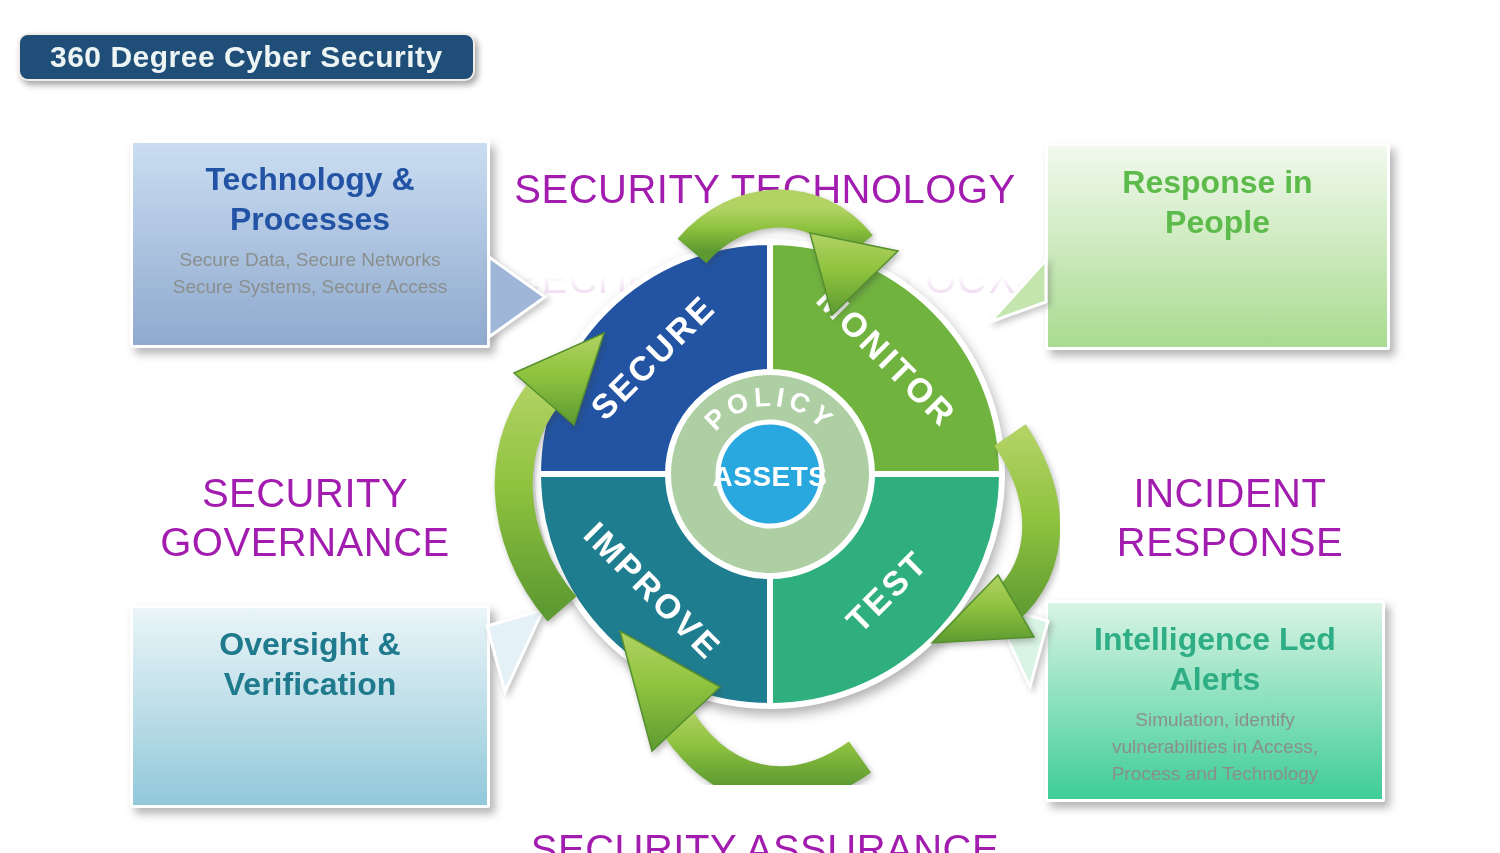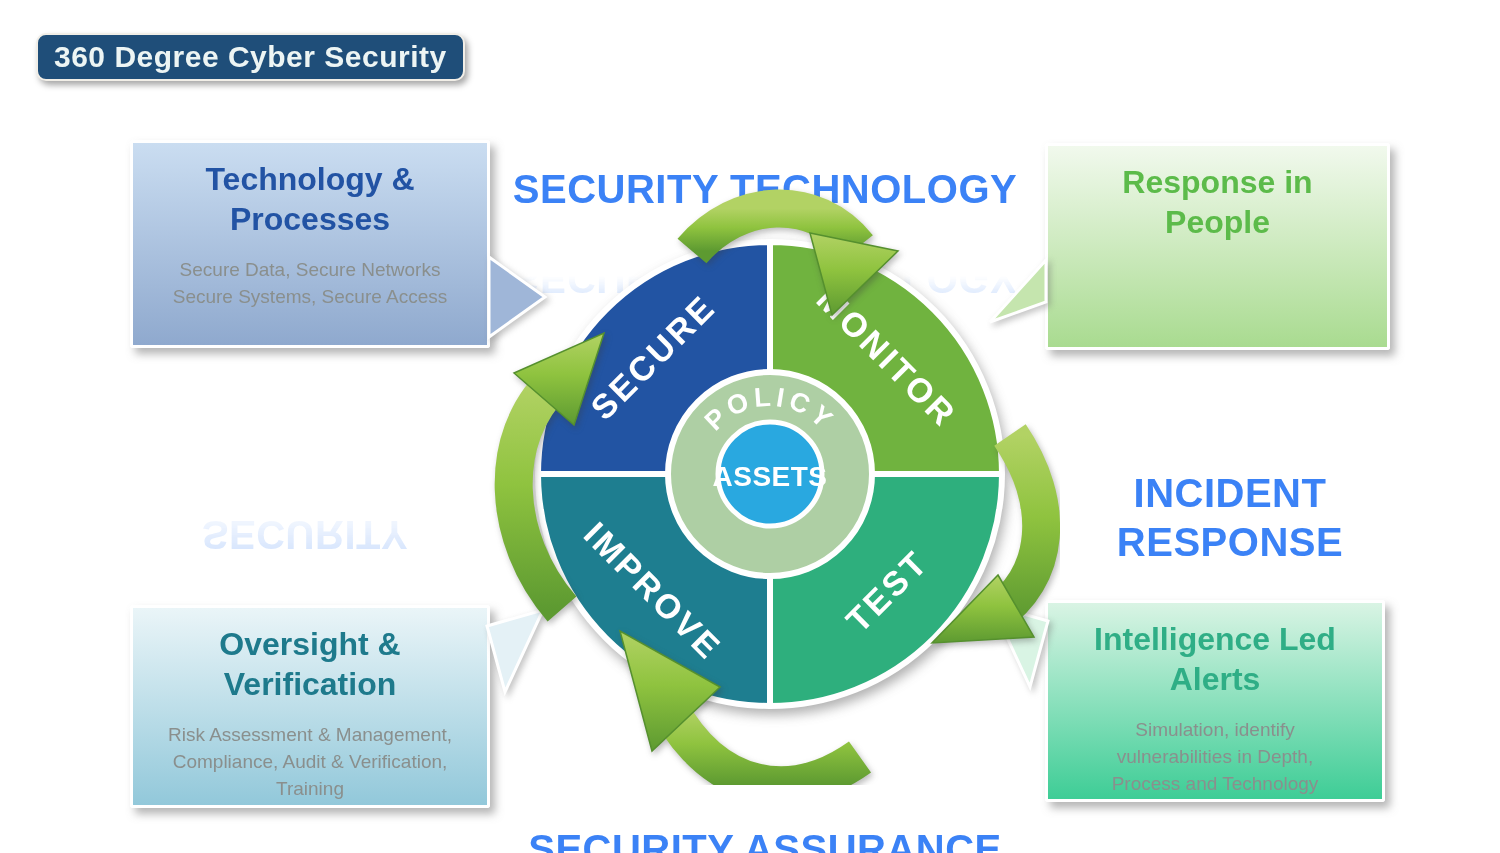--- a/index.html
+++ b/index.html
@@ -2,48 +2,48 @@
 <html><head>
 <meta charset="utf-8">
 <style>
   html,body{margin:0;padding:0;}
   body{
     width:1500px;height:853px;position:relative;background:#ffffff;
     font-family:"Liberation Sans",sans-serif;overflow:hidden;
   }
   
   .badge{
-    position:absolute;left:36px;top:33px;height:44px;
+    position:absolute;left:18px;top:33px;height:44px;
     background:#1F4E79;border:2px solid #F1EEE7;border-radius:10px;
     box-shadow:3px 4px 6px rgba(0,0,0,.35);
     color:#EDF5F4;font-size:30px;font-weight:600;
     display:flex;align-items:center;justify-content:center;
-    padding:0 16px;letter-spacing:0.5px;
+    padding:0 30px;letter-spacing:0.5px;
   }
   
   .glabel{
-    position:absolute;color:#3b82f6;font-weight:bold;text-align:center;
+    position:absolute;color:#a21caf;font-weight:normal;text-align:center;
     font-size:40px;line-height:1.22;white-space:pre-line;letter-spacing:0.5px;
   }
   .glabel .refl{
     transform:scaleY(-1);opacity:.28;margin-top:-8px;
     -webkit-mask-image:linear-gradient(to bottom,rgba(0,0,0,.85) 0%,rgba(0,0,0,0) 55%);
     mask-image:linear-gradient(to bottom,rgba(0,0,0,.85) 0%,rgba(0,0,0,0) 55%);
   }
   .glabel-top{left:465px;top:116px;width:600px;}
   .glabel-left{left:100px;top:420px;width:410px;}
   .glabel-right{left:1025px;top:420px;width:410px;text-align:center;}
   .glabel-bottom{left:460px;top:776px;width:610px;}
   
   .callout{
     position:absolute;border:3px solid #ffffff;border-radius:3px;
     box-shadow:5px 6px 9px rgba(110,110,110,.5);text-align:center;
   }
   .callout .c-title{font-weight:bold;font-size:32px;line-height:1.25;white-space:pre-line;padding-top:16px;}
-  .callout .c-body{font-size:19px;line-height:1.42;white-space:pre-line;margin-top:18px;color:#8A8F8D;}
+  .callout .c-body{font-size:19px;line-height:1.42;white-space:pre-line;margin-top:8px;color:#8A8F8D;}
   .callout-tl{left:130px;top:140px;width:354px;height:202px;background:linear-gradient(#CADDF1,#8FA9CE);}
   .callout-tr{left:1045px;top:143px;width:339px;height:201px;background:linear-gradient(#F1F9ED,#A9DB90);}
   .callout-bl{left:130px;top:605px;width:354px;height:197px;background:linear-gradient(#EAF5F8,#92C8DA);text-align:center;}
   .callout-br{left:1045px;top:600px;width:334px;height:196px;background:linear-gradient(#D9F4E4,#3ECD96);}
   .tail{position:absolute;overflow:visible;filter:drop-shadow(3px 3px 3px rgba(110,110,110,.4));}
   .tail polygon{stroke:#ffffff;stroke-width:3;stroke-linejoin:miter;}
   .tail-tl{right:-62px;top:112px;}
   .tail-tr{left:-62px;top:112px;}
   .tail-bl{right:-58px;top:0px;}
   .tail-br{left:-58px;top:0px;}
@@ -63,20 +63,22 @@
 
 <div class="badge">
   <span>360 Degree Cyber Security</span>
 </div>
 
 <div class="glabel glabel-top">
   <div class="txt">SECURITY TECHNOLOGY</div>
   <div class="refl">SECURITY TECHNOLOGY</div>
 </div>
 <div class="glabel glabel-left">
+  <div class="txt">SECURITY
+GOVERNANCE</div>
   <div class="refl">SECURITY
 GOVERNANCE</div>
 </div>
 <div class="glabel glabel-right">
   <div class="txt">INCIDENT
 RESPONSE</div>
   <div class="refl">INCIDENT
 RESPONSE</div>
 </div>
 <div class="glabel glabel-bottom">
@@ -98,33 +100,30 @@
   <div class="c-title" style="color:#5CBB4A">Response in
 People</div>
   <svg class="tail tail-tr" width="62" height="84">
     <polygon points="60,2 4,64 60,44" fill="#C5E5AE"></polygon>
   </svg>
 </div>
 
 <div class="callout callout-bl">
   <div class="c-title" style="color:#1E7A8C">Oversight &amp;
 Verification</div>
-  <div class="c-body">Risk Assessment &amp; Management,
-Compliance, Audit &amp; Verification,
-Training</div>
   <svg class="tail tail-bl" width="60" height="86">
     <polygon points="2,18 58,2 20,84" fill="#E4F1F6"></polygon>
   </svg>
 </div>
 
 <div class="callout callout-br">
   <div class="c-title" style="color:#2FAE86">Intelligence Led
 Alerts</div>
   <div class="c-body">Simulation, identify
-vulnerabilities in Depth,
+vulnerabilities in Access,
 Process and Technology</div>
   <svg class="tail tail-br" width="60" height="86">
     <polygon points="58,18 2,2 40,84" fill="#D9F4E4"></polygon>
   </svg>
 </div>
 
 <svg class="wheel" width="580" height="600" viewBox="0 0 580 600">
   <defs>
     <linearGradient id="agrad" x1="0" y1="0" x2="0" y2="1">
       <stop offset="0%" stop-color="#B2D264"></stop>

